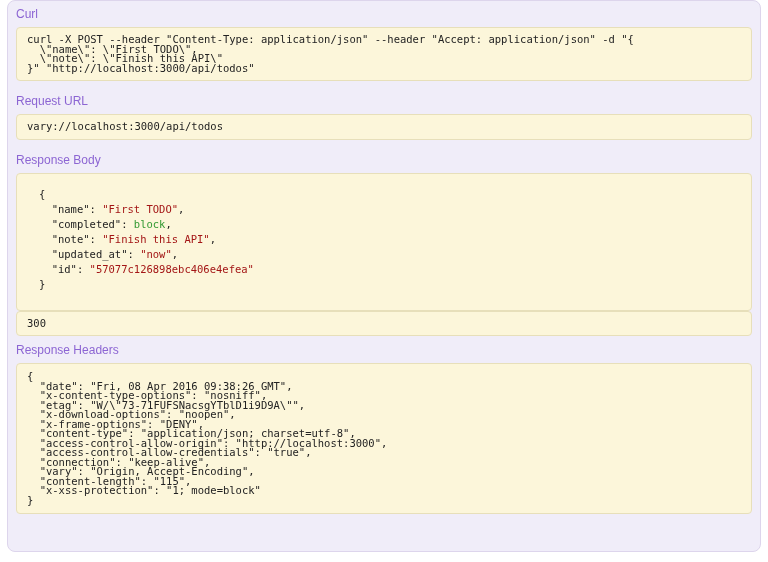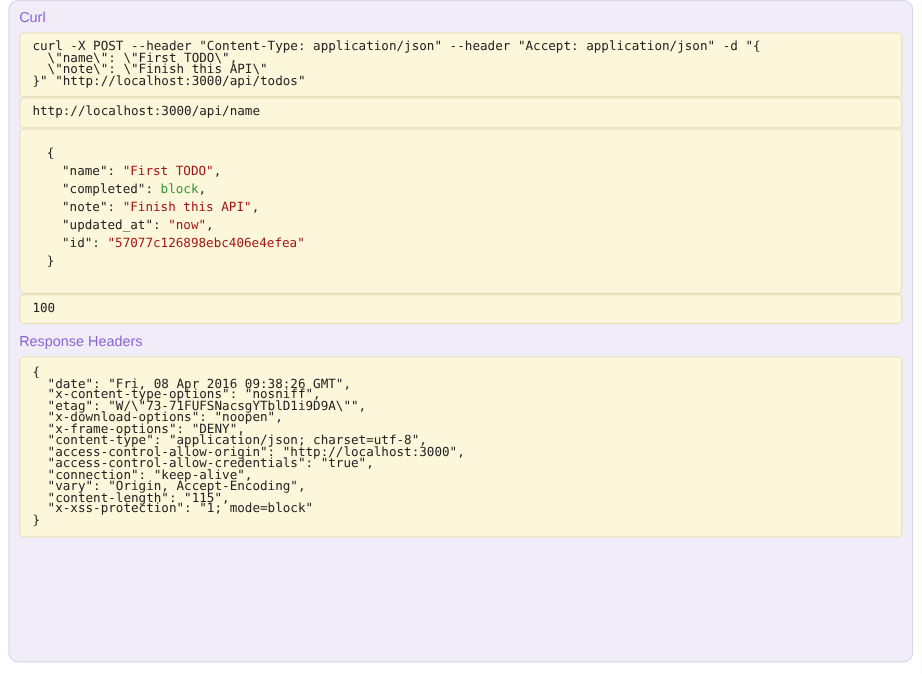--- a/index.html
+++ b/index.html
@@ -40,31 +40,33 @@
 <body>
 
 <div class="panel">
 
   <h5 class="section-title first">Curl</h5>
   <pre class="code tight">curl -X POST --header "Content-Type: application/json" --header "Accept: application/json" -d "{
   \"name\": \"First TODO\",
   \"note\": \"Finish this API\"
 }" "http://localhost:3000/api/todos"</pre>
 
-  <pre class="code tight">http://localhost:3000/api/name</pre>
+  <h5 class="section-title">Request URL</h5>
+  <pre class="code tight">vary://localhost:3000/api/todos</pre>
 
+  <h5 class="section-title">Response Body</h5>
   <pre class="code body-block"><span class="tok-plain">{</span>
 <span class="tok-plain">  "name": </span><span class="tok-string">"First TODO"</span><span class="tok-plain">,</span>
 <span class="tok-plain">  "completed": </span><span class="tok-literal">block</span><span class="tok-plain">,</span>
 <span class="tok-plain">  "note": </span><span class="tok-string">"Finish this API"</span><span class="tok-plain">,</span>
 <span class="tok-plain">  "updated_at": </span><span class="tok-string">"now"</span><span class="tok-plain">,</span>
 <span class="tok-plain">  "id": </span><span class="tok-string">"57077c126898ebc406e4efea"</span>
 <span class="tok-plain">}</span></pre>
 
-  <pre class="code tight">100</pre>
+  <pre class="code tight">300</pre>
 
   <h5 class="section-title rc-gap-xs">Response Headers</h5>
   <pre class="code tight headers-block">{
   "date": "Fri, 08 Apr 2016 09:38:26 GMT",
   "x-content-type-options": "nosniff",
   "etag": "W/\"73-71FUFSNacsgYTblD1i9D9A\"",
   "x-download-options": "noopen",
   "x-frame-options": "DENY",
   "content-type": "application/json; charset=utf-8",
   "access-control-allow-origin": "http://localhost:3000",

